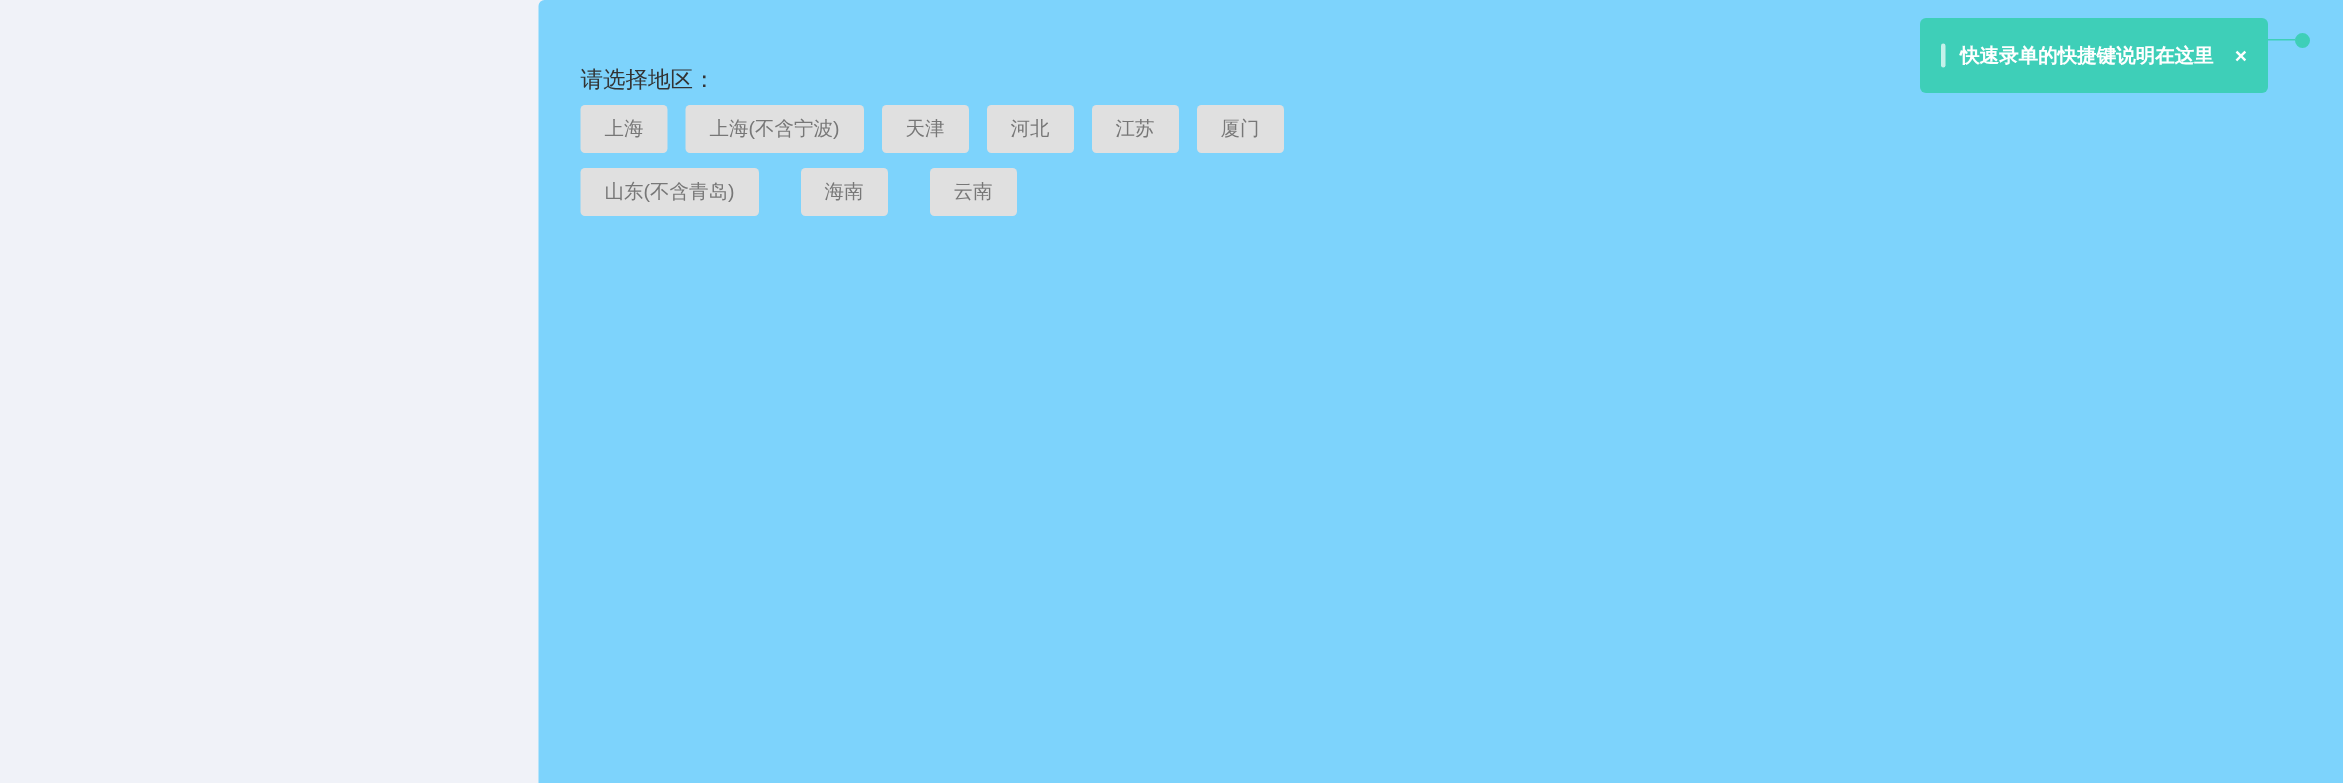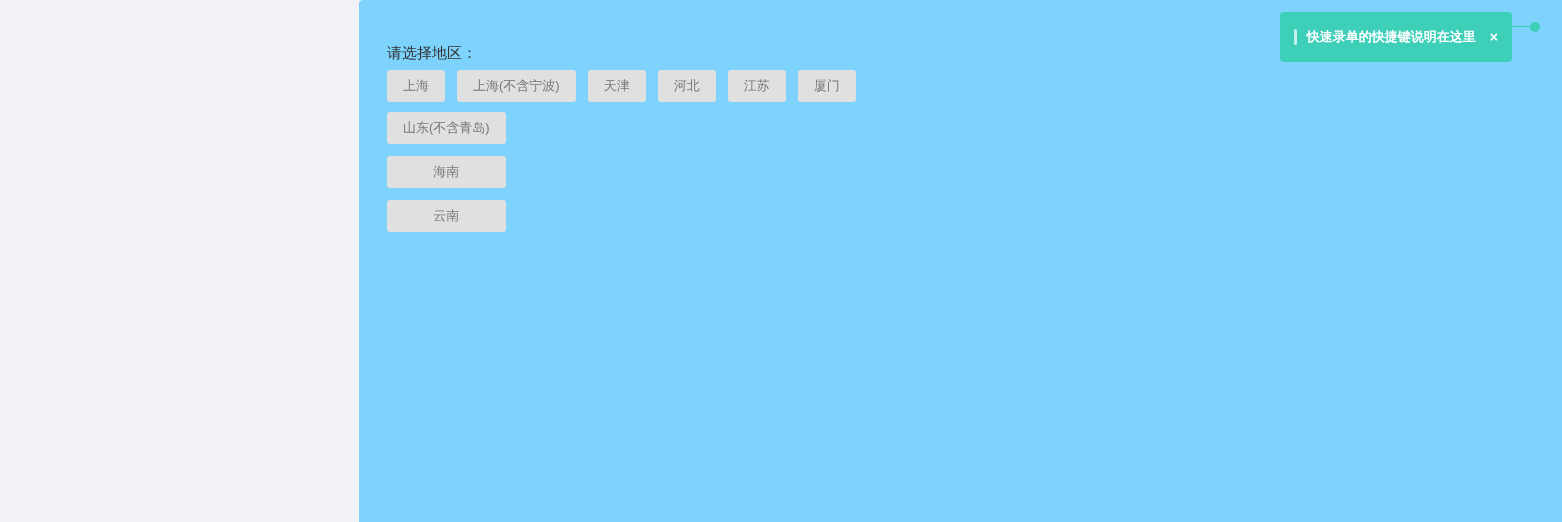--- a/index.html
+++ b/index.html
@@ -54,22 +54,22 @@
       flex-direction: row;
       gap: 12px;
       flex-wrap: nowrap;
     }
 
     .region-buttons-row2 {
       position: absolute;
       top: 112px;
       left: 28px;
       display: flex;
-      flex-direction: column;
-      gap: 12px;
+      flex-direction: row;
+      gap: 28px;
     }
 
     .region-btn {
       display: inline-flex;
       align-items: center;
       justify-content: center;
       height: 32px;
       padding: 0 16px;
       background: #e0e0e0;
       color: #777;

